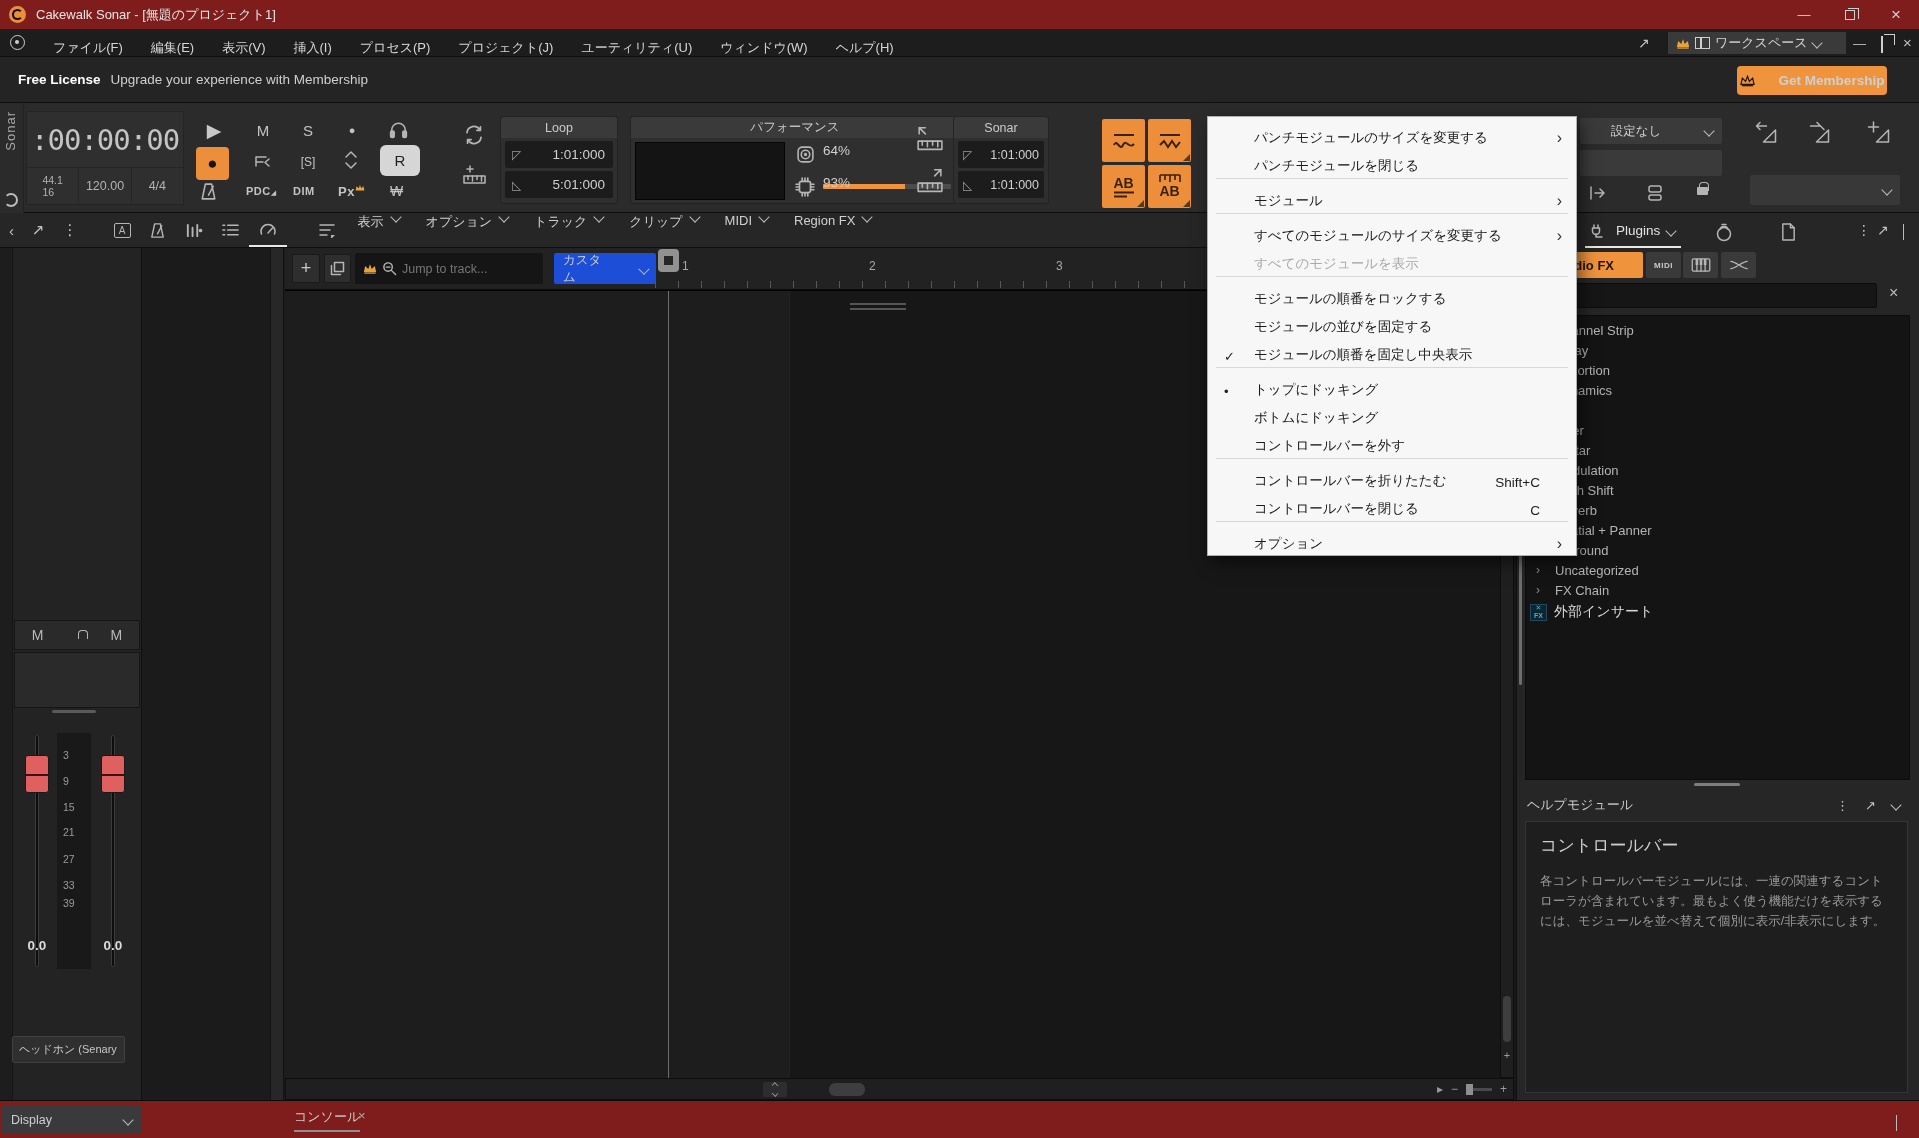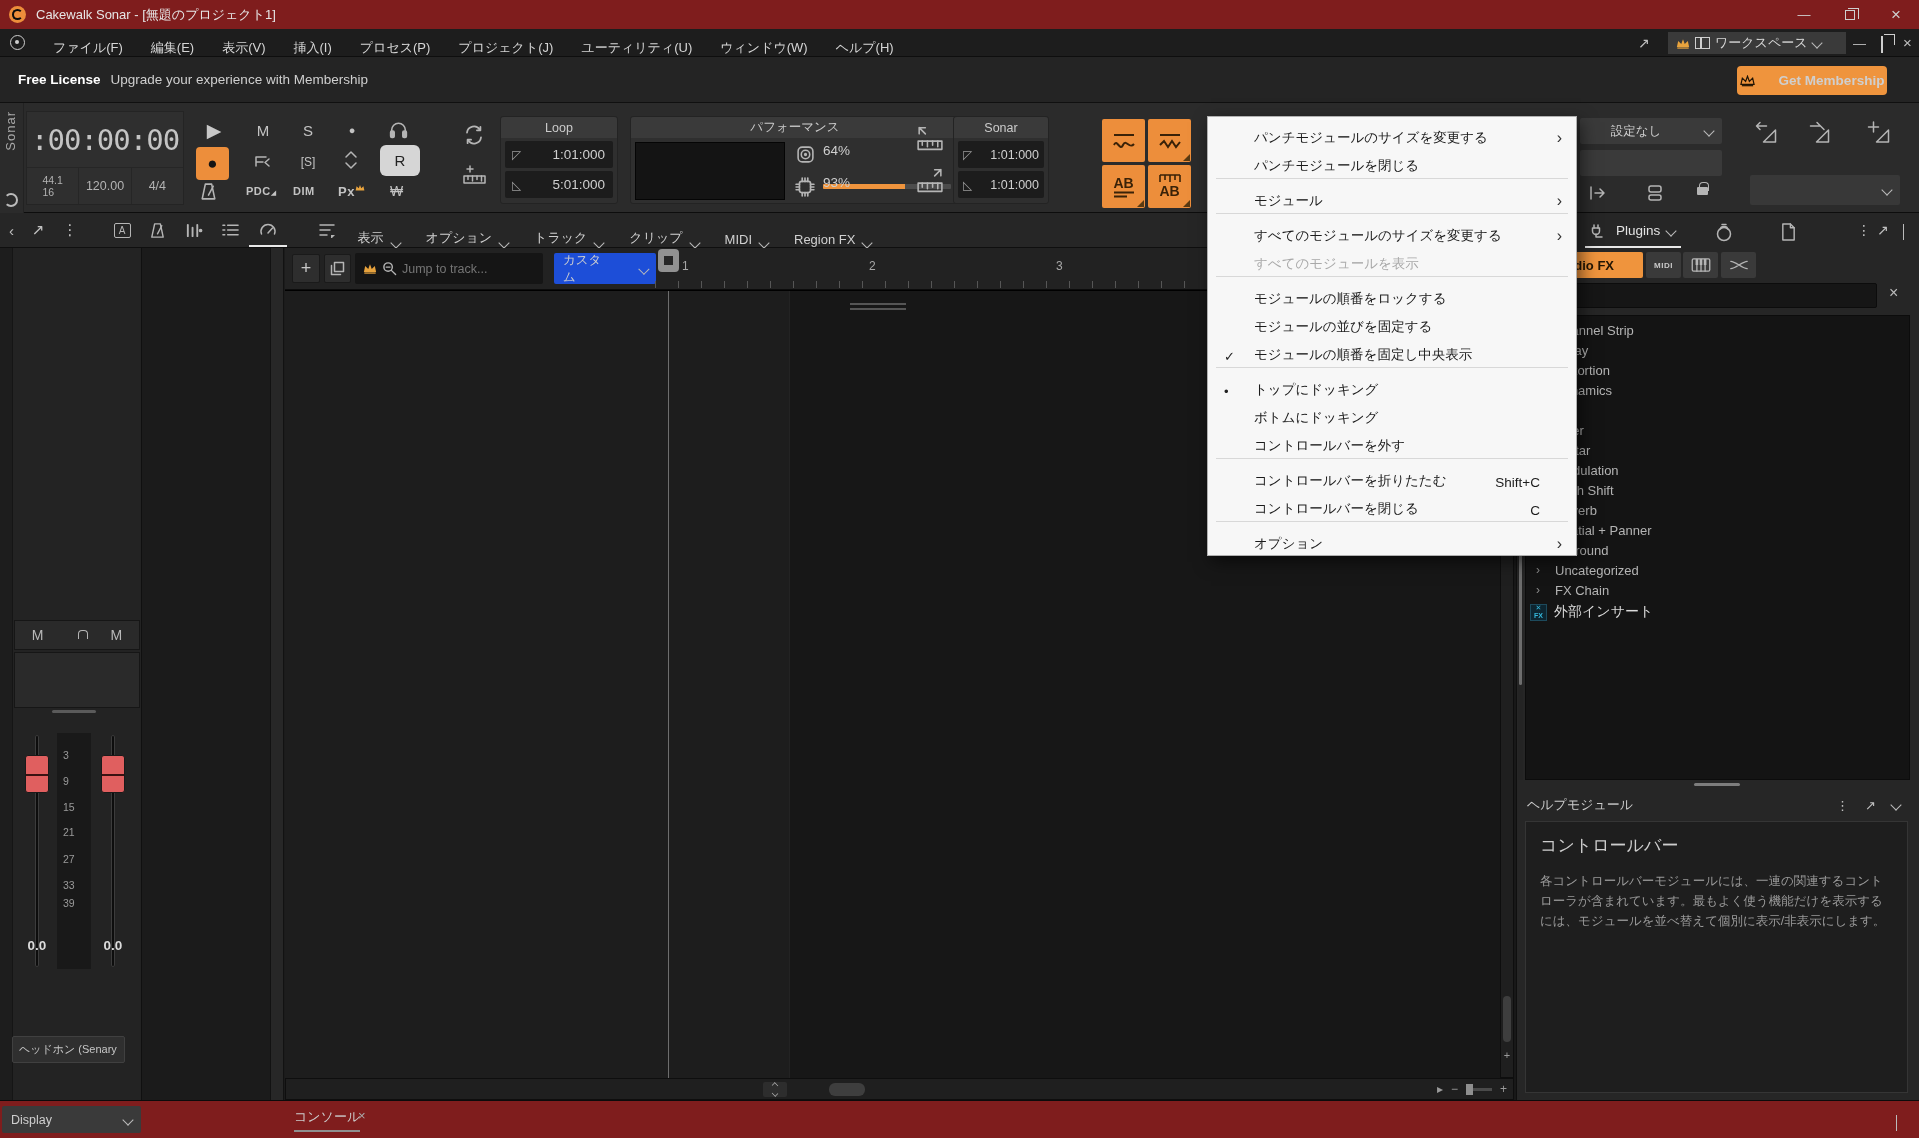--- a/index.html
+++ b/index.html
@@ -63,21 +63,21 @@
   .fold::after { content:""; position:absolute; right:1px; bottom:1px; border-left:7px solid transparent; border-bottom:7px solid #5a3a12; }
   .ddl { position:absolute; background:#3a3a3a; border-radius:2px; display:flex; align-items:center; color:#cfcfcf; font-size:12.5px; padding:0 9px; }
   .ddl .chev { margin-left:auto; }
   .padlock { width:11px; height:8px; background:#b5b5b5; border-radius:1px; position:relative; margin-top:6px; }
   .padlock::before { content:""; position:absolute; left:1.5px; top:-5px; width:8px; height:8px; border:1.5px solid #b5b5b5; border-bottom:none; border-radius:4px 4px 0 0; }
 
   
   .tvbar { position:absolute; left:0; top:213px; width:1516px; height:35px; background:#262626; border-bottom:1px solid #0f0f0f; display:flex; align-items:center; }
   .tvico { color:#c0c0c0; font-size:15px; padding:0 9px; display:flex; align-items:center; height:100%; }
   .boxA { border:1.5px solid #b5b5b5; border-radius:2px; width:17px; height:15px; display:flex; align-items:center; justify-content:center; font-size:10px; color:#b5b5b5; }
-  .tvmenu { color:#d0d0d0; font-size:13px; display:flex; align-items:flex-end; gap:8px; padding:0 13px; height:100%; }
+  .tvmenu { color:#d0d0d0; font-size:13px; display:flex; align-items:flex-start; gap:8px; padding:0 13px; height:100%; }
   .active-under { box-shadow:inset 0 -2px 0 #e8e8e8; }
   .tvbar2 { position:absolute; left:285px; top:248px; width:1231px; height:42px; background:#222; border-bottom:1px solid #0c0c0c; }
   .sqbtn { position:absolute; top:6px; height:29px; background:#2e2e2e; border:1px solid #1a1a1a; border-radius:2px; display:flex; align-items:center; justify-content:center; color:#c8c8c8; }
   .searchbox { position:absolute; left:70px; top:5px; width:188px; height:31px; background:#151515; border-radius:2px; display:flex; align-items:center; gap:5px; padding:0 8px; }
   .searchbox input { background:transparent; border:none; outline:none; color:#9a9a9a; font-size:12.5px; width:110px; font-family:inherit; }
   .ruler-num { position:absolute; top:11px; color:#a8a8a8; font-size:12px; }
   .ruler-ticks { position:absolute; left:370px; right:4px; bottom:1px; height:7px;
     background:repeating-linear-gradient(90deg,#565656 0 1px,transparent 1px 23px); }
   .ph-marker { position:absolute; left:373px; top:1px; width:21px; height:23px; background:#919191; border-radius:4px; display:flex; align-items:center; justify-content:center; }
   .ph-marker i { width:9px; height:9px; background:#262626; }

